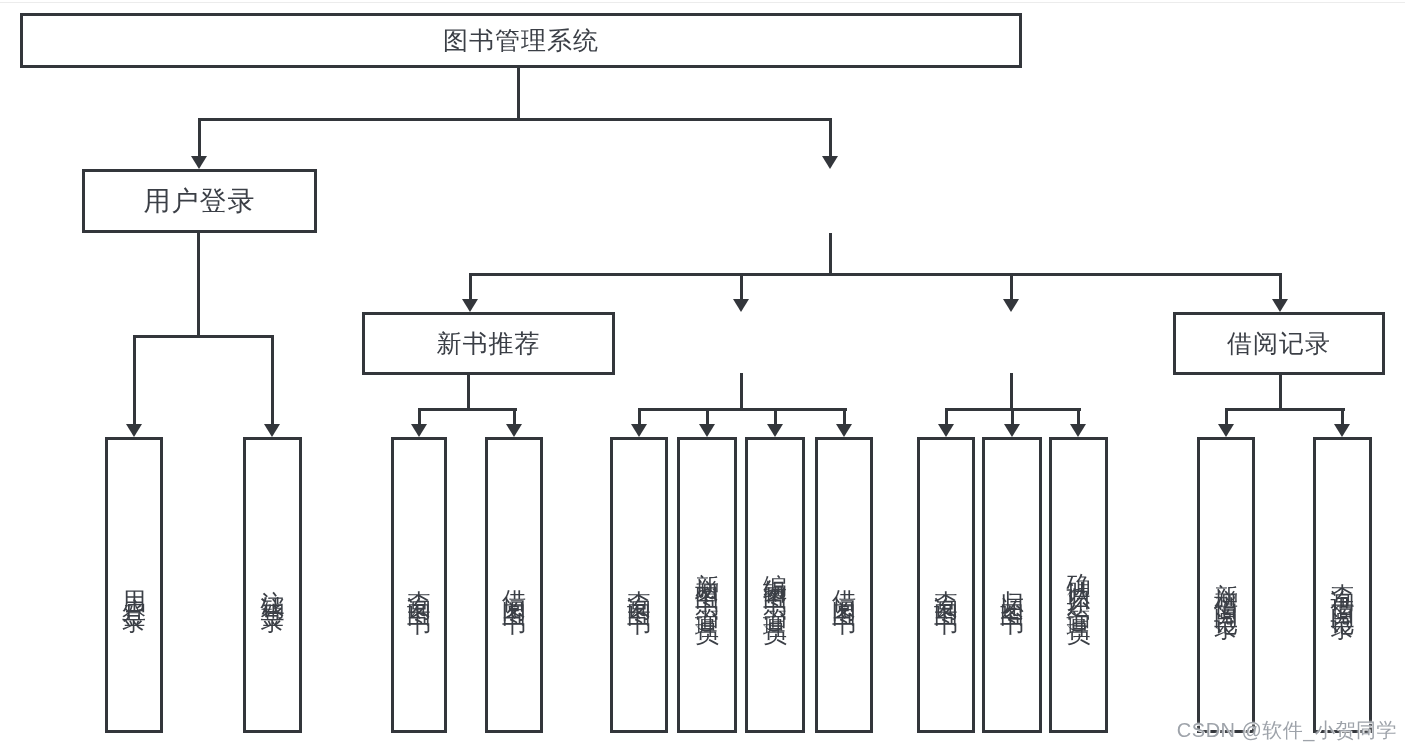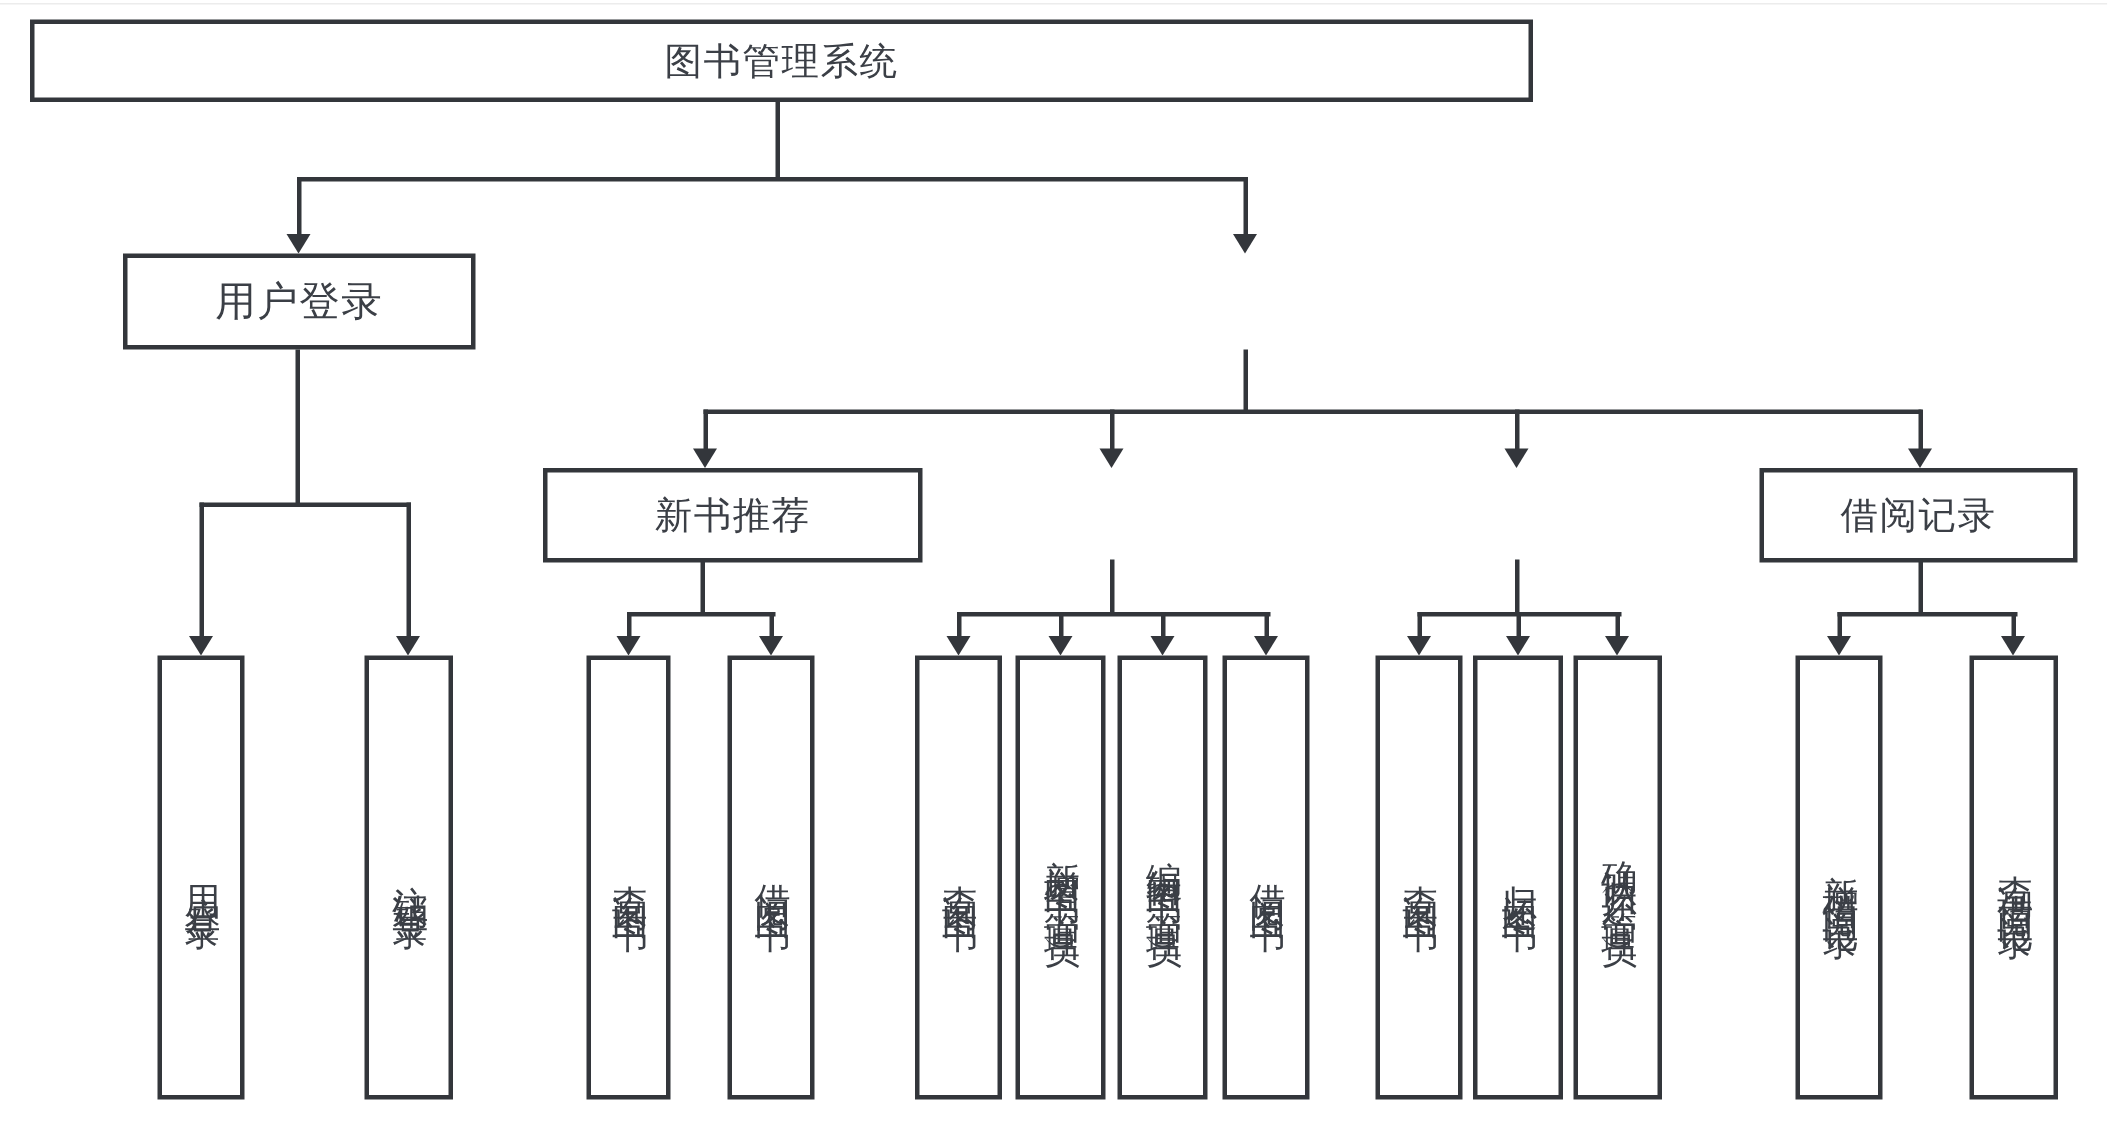--- a/index.html
+++ b/index.html
@@ -154,14 +154,15 @@
     <span class="vtext">确认归还（管理员）</span>
   </div>
 
   <div class="vbox" style="left:1197px;width:58px;">
     <span class="vtext">新增借阅记录</span>
   </div>
   <div class="vbox" style="left:1313px;width:59px;">
     <span class="vtext">查询借阅记录</span>
   </div>
 
+  <div class="watermark">CSDN @软件_小贺同学</div>
 
 </div>
 
 </body></html>

